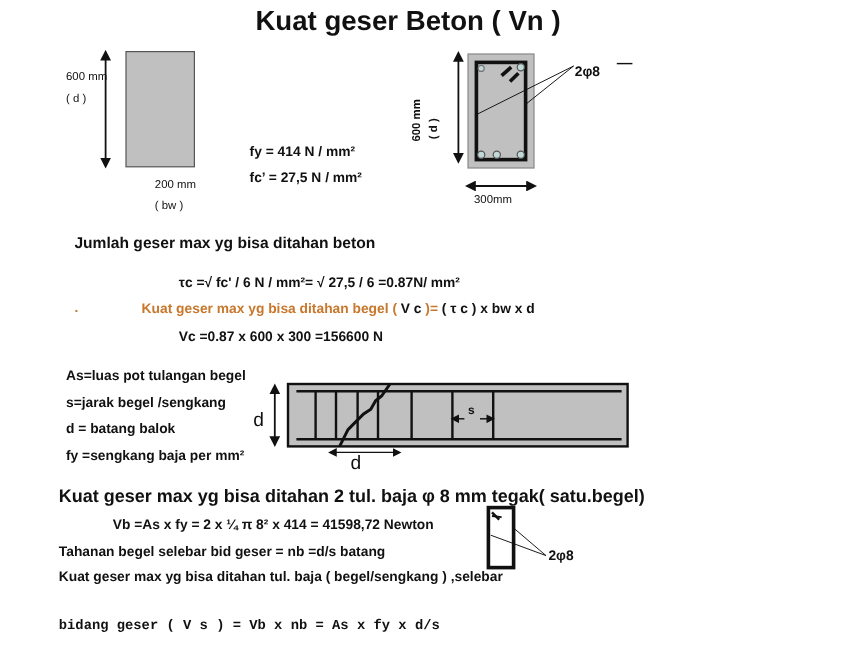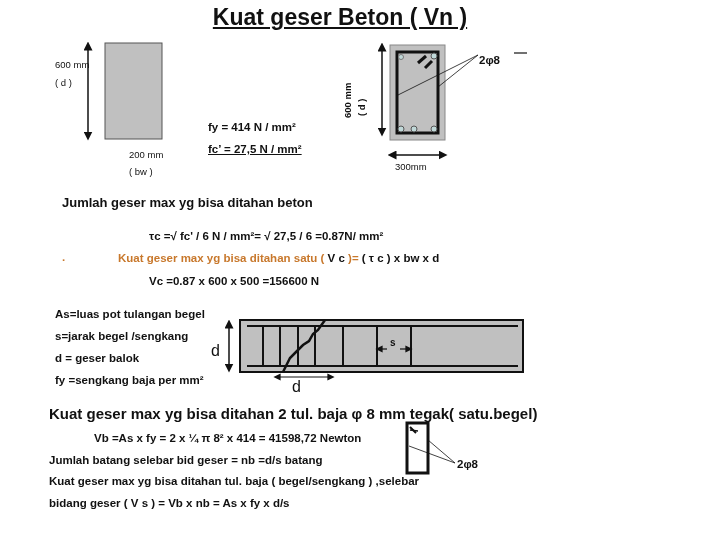--- a/index.html
+++ b/index.html
@@ -1,19 +1,19 @@
 <!DOCTYPE html>
 <html><head>
   <meta charset="utf-8">
   <style>
     html, body { margin: 0; padding: 0; background: #ffffff; }
     body { width: 720px; height: 540px; position: relative; overflow: hidden;
            font-family: "Liberation Sans", sans-serif; color: #111; }
     .abs { position: absolute; white-space: nowrap; }
-    .title { left: 0; width: 680px; text-align: center; top: 4px; font-size: 23px; font-weight: bold; text-decoration: underline; }
+    .title { left: 0; width: 680px; text-align: center; top: 4px; font-size: 23px; font-weight: bold; }
     .small { font-size: 9.5px; }
     .b11 { font-size: 11.5px; font-weight: bold; }
     .b13 { font-size: 13px; font-weight: bold; }
     .b15 { font-size: 15px; font-weight: bold; }
     .orange { color: #c8782c; }
     svg { position: absolute; left: 0; top: 0; }
   </style>
 </head>
 <body>
 
@@ -79,38 +79,38 @@
 <div class="abs small" style="left:55px; top:77px;">( d )</div>
 <div class="abs small" style="left:129px; top:149px;">200 mm</div>
 <div class="abs small" style="left:129px; top:166px;">( bw  )</div>
 
 <div class="abs small" style="left:342px; top:118px; transform:rotate(-90deg); transform-origin:left top; font-weight:bold;">600 mm</div>
 <div class="abs small" style="left:356px; top:116px; transform:rotate(-90deg); transform-origin:left top; font-weight:bold;">( d )</div>
 <div class="abs small" style="left:395px; top:161px;">300mm</div>
 <div class="abs b11" style="left:479px; top:54px;">2φ8</div>
 
 <div class="abs b11" style="left:208px; top:121px;">fy = 414 N / mm²</div>
-<div class="abs b11" style="left:208px; top:143px;text-decoration:underline;">fc’ = 27,5 N / mm²</div>
+<div class="abs b11" style="left:208px; top:143px;">fc’ = 27,5 N / mm²</div>
 
 <div class="abs b13" style="left:62px; top:195px;">Jumlah geser max yg bisa ditahan beton</div>
 <div class="abs b11" style="left:149px; top:230px;">τc =√ fc' / 6   N / mm²= √ 27,5 / 6 =0.87N/ mm²</div>
 <div class="abs b11" style="left:62px; top:251px; color:#c8782c;">.</div>
 <div class="abs b11" style="left:118px; top:252px;">
-  <span class="orange">Kuat geser max yg bisa ditahan satu (</span><span> V c </span><span class="orange">)= </span><span>( τ c ) x bw x d</span>
+  <span class="orange">Kuat geser max yg bisa ditahan begel (</span><span> V c </span><span class="orange">)= </span><span>( τ c ) x bw x d</span>
 </div>
-<div class="abs b11" style="left:149px; top:275px;">Vc =0.87 x 600 x 500 =156600 N</div>
+<div class="abs b11" style="left:149px; top:275px;">Vc =0.87 x 600 x 300 =156600 N</div>
 
 <div class="abs b11" style="left:55px; top:308px;text-align:center;">As=luas pot tulangan begel</div>
 <div class="abs b11" style="left:55px; top:330px;">s=jarak begel /sengkang</div>
-<div class="abs b11" style="left:55px; top:352px;">d = geser balok</div>
+<div class="abs b11" style="left:55px; top:352px;">d = batang balok</div>
 <div class="abs b11" style="left:55px; top:374px;">fy =sengkang baja per mm²</div>
 
 <div class="abs" style="left:211px; top:342px; font-size:16px;">d</div>
 <div class="abs" style="left:292px; top:378px; font-size:16px;">d</div>
 <div class="abs" style="left:390px; top:337px; font-size:10px; font-weight:bold;">s</div>
 
 <div class="abs b15" style="left:49px; top:405px;text-align:center;">Kuat  geser max yg bisa ditahan 2 tul. baja φ 8 mm tegak( satu.begel)</div>
 <div class="abs b11" style="left:94px; top:432px;">Vb =As x fy = 2 x ¼ π 8²  x 414 = 41598,72 Newton</div>
-<div class="abs b11" style="left:49px; top:454px;">Jumlah batang selebar bid geser = nb =d/s batang</div>
+<div class="abs b11" style="left:49px; top:454px;">Tahanan begel selebar bid geser = nb =d/s batang</div>
 <div class="abs b11" style="left:49px; top:475px;">Kuat  geser max yg bisa ditahan  tul. baja ( begel/sengkang ) ,selebar</div>
-<div class="abs b11" style="left:49px; top:497px;">bidang geser   ( V s ) = Vb  x nb = As x fy  x d/s</div>
+<div class="abs b11" style="left:49px; top:515px;font-family:Liberation Mono, monospace;">bidang geser   ( V s ) = Vb  x nb = As x fy  x d/s</div>
 <div class="abs b13" style="left:116px; top:520px;margin-top:44px;">s = V s / (As x fy  x d)</div>
 <div class="abs b11" style="left:457px; top:458px;">2φ8</div>
 
 </body></html>

